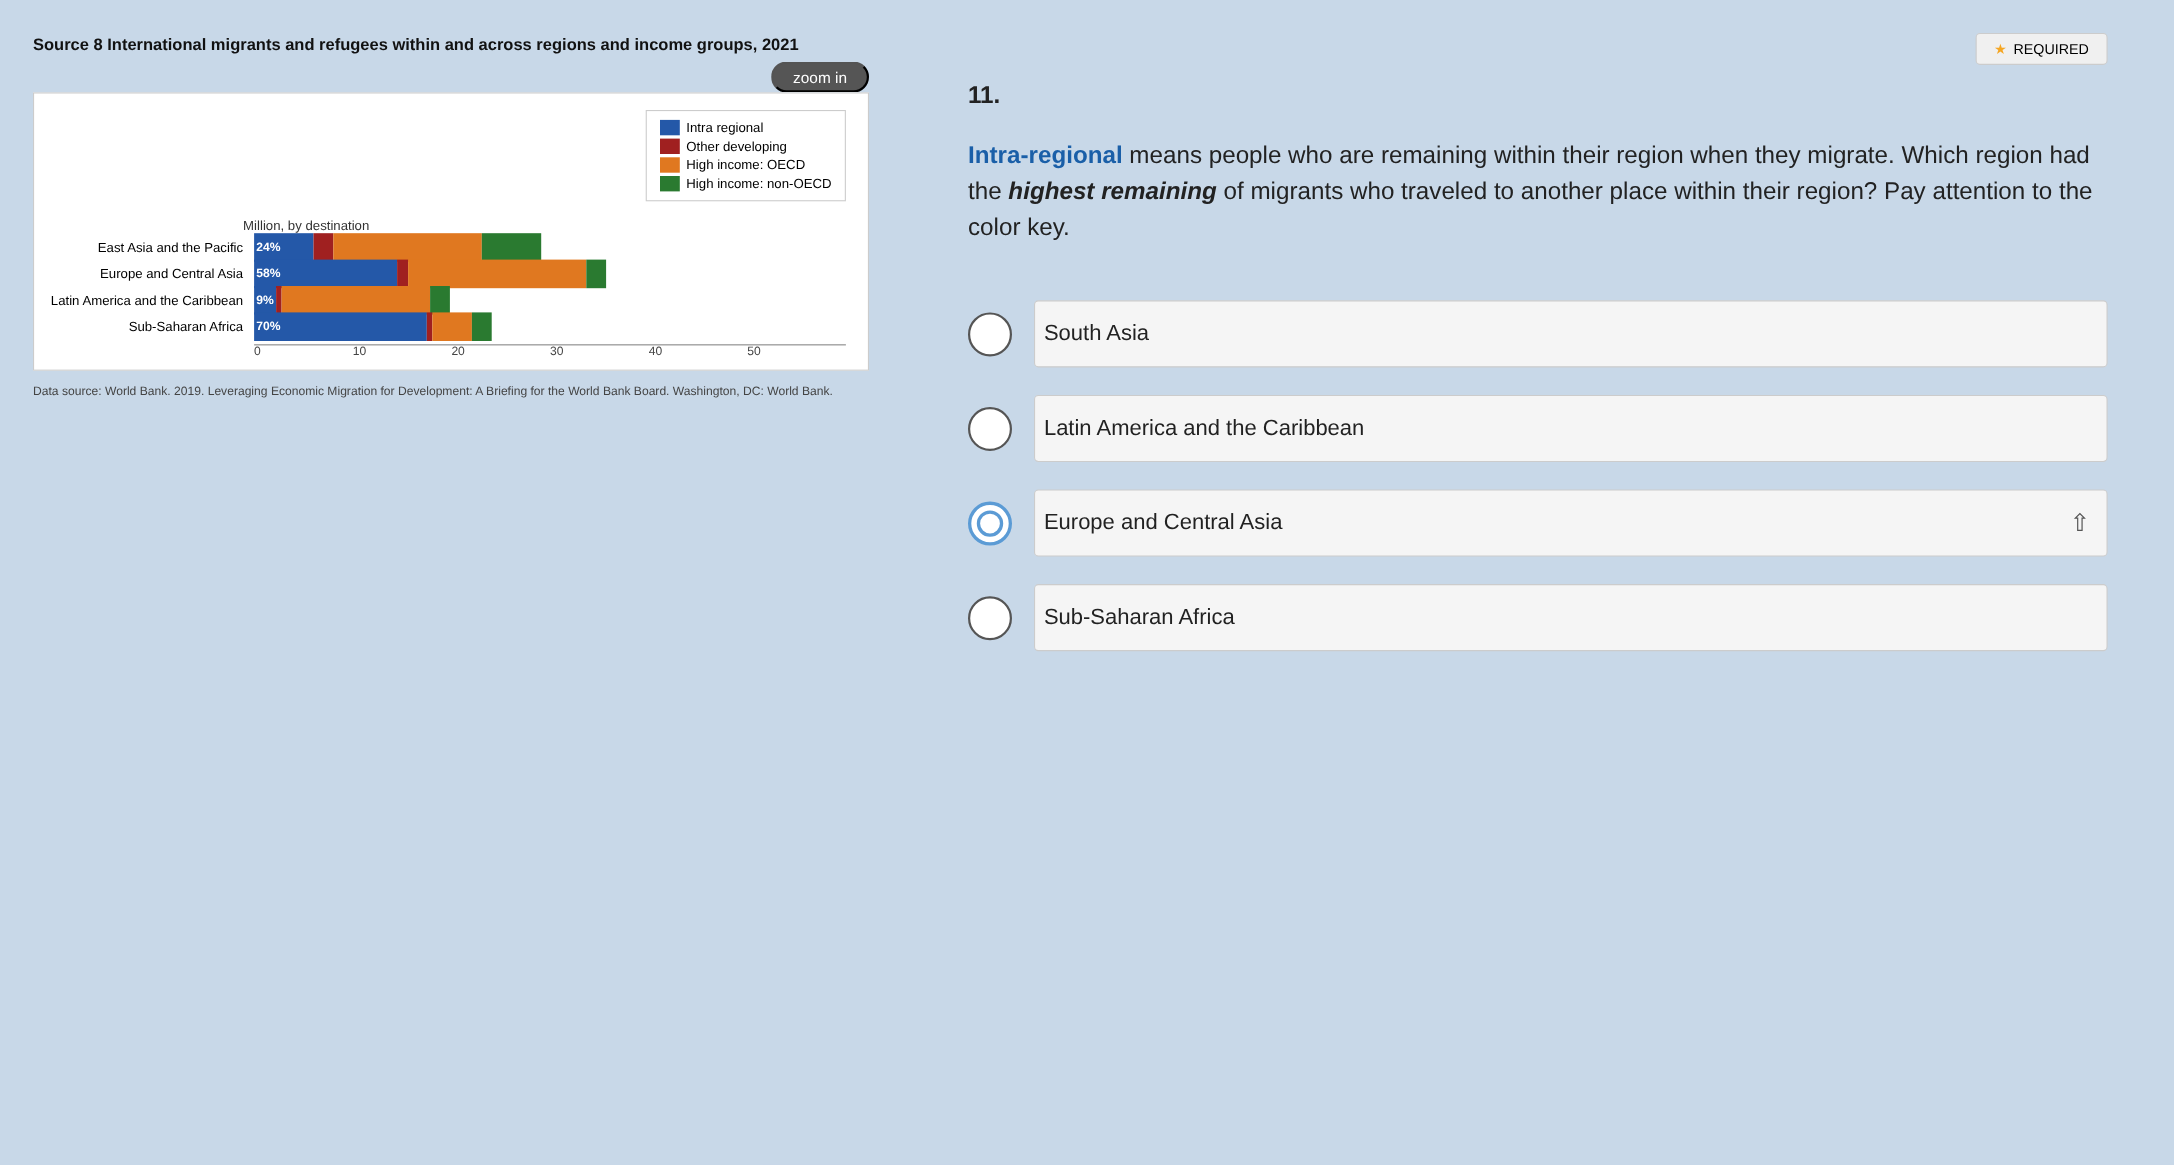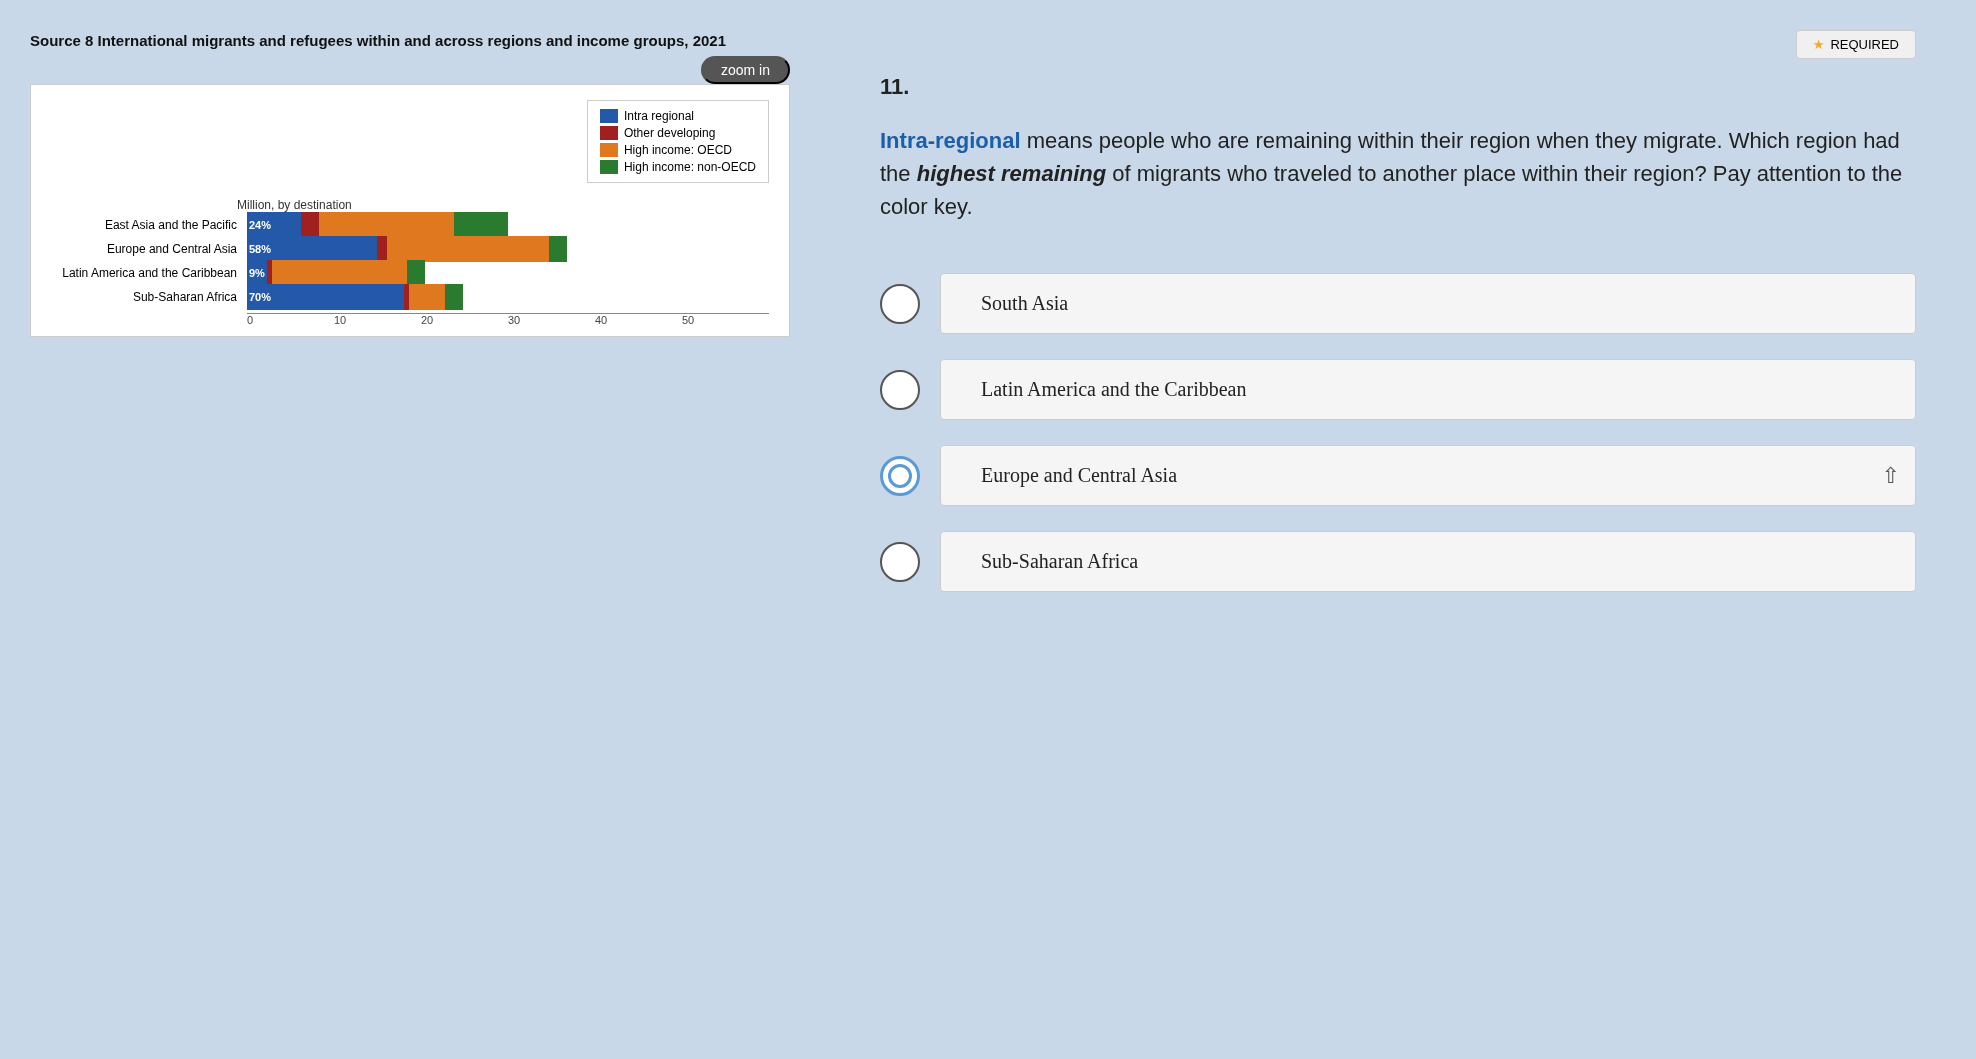--- a/index.html
+++ b/index.html
@@ -41,21 +41,21 @@
       padding: 4px 18px;
       font-size: 14px;
       float: right;
       margin-top: -5px;
       cursor: pointer;
     }
 
     .chart-container {
       background: white;
       border: 1px solid #ccc;
-      padding: 15px 20px 10px 26px;
+      padding: 15px 20px 10px 10px;
       margin-top: 8px;
       clear: both;
     }
 
     .legend {
       display: flex;
       flex-direction: column;
       gap: 3px;
       float: right;
       border: 1px solid #ccc;
@@ -202,26 +202,25 @@
 
     .radio-circle.selected {
       border: 3px solid #5b9bd5;
       background: white;
     }
 
     .answer-box {
       flex: 1;
       border: 1px solid #ccc;
       border-radius: 4px;
-      padding: 18px 40px;
+      padding: 18px 8px;
       background: #f5f5f5;
       font-size: 20px;
       color: #222;
       position: relative;
-      font-family: Liberation Serif, serif;
     }
 
     .answer-box.selected-box {
       background: #f5f5f5;
     }
 
     .correct-icon {
       position: absolute;
       right: 15px;
       top: 50%;
@@ -316,20 +315,21 @@
           <div class="x-tick">0</div>
           <div class="x-tick">10</div>
           <div class="x-tick">20</div>
           <div class="x-tick">30</div>
           <div class="x-tick">40</div>
           <div class="x-tick">50</div>
         </div>
     </div>
   </div>
 
+  <div class="data-source">Data source: World Bank. 2019. Leveraging Economic Migration for Development: A Briefing for the World Bank Board. Washington, DC: World Bank.</div>
 </div>
 
 <div class="right-panel">
 
   <div style="display:flex; justify-content:flex-end; margin-bottom:15px;">
     <button style="background:#f0f0f0; border:1px solid #ccc; border-radius:4px; padding:6px 16px; font-size:13px; cursor:pointer; display:flex; align-items:center; gap:6px;">
       <span style="color:#f5a623;">★</span>
       <span>REQUIRED</span>
     </button>
   </div>

